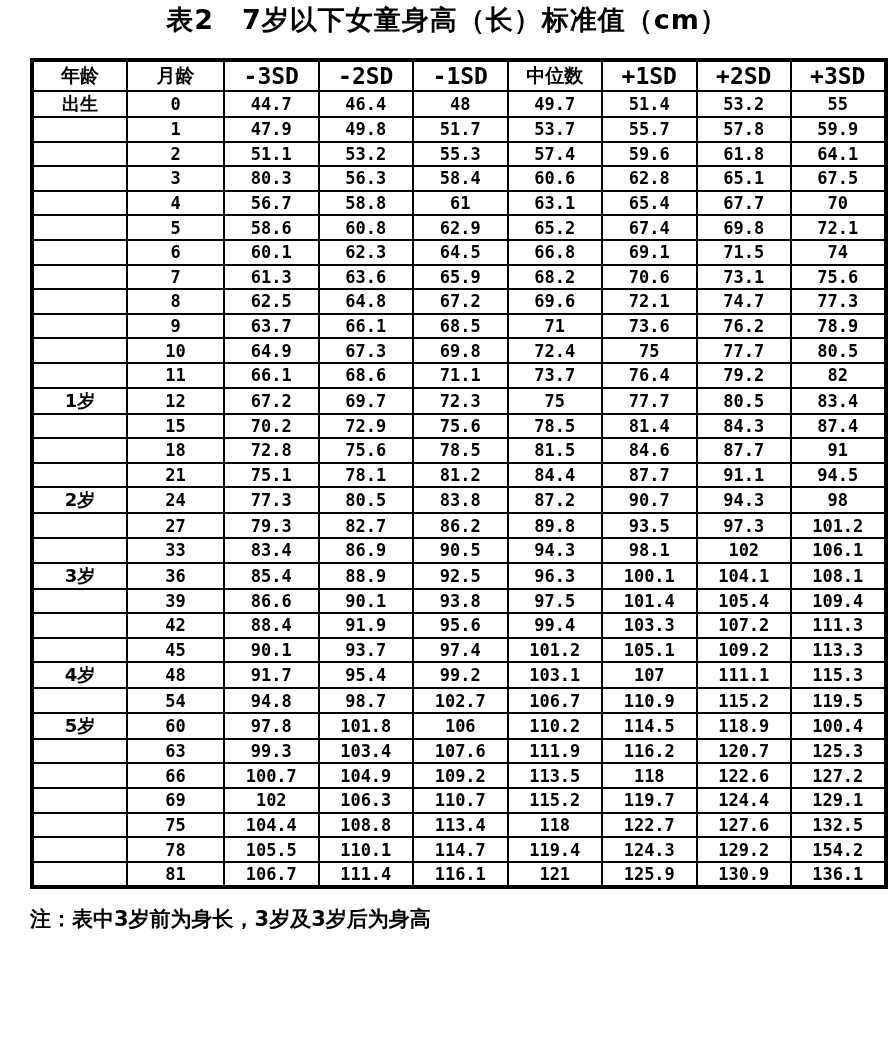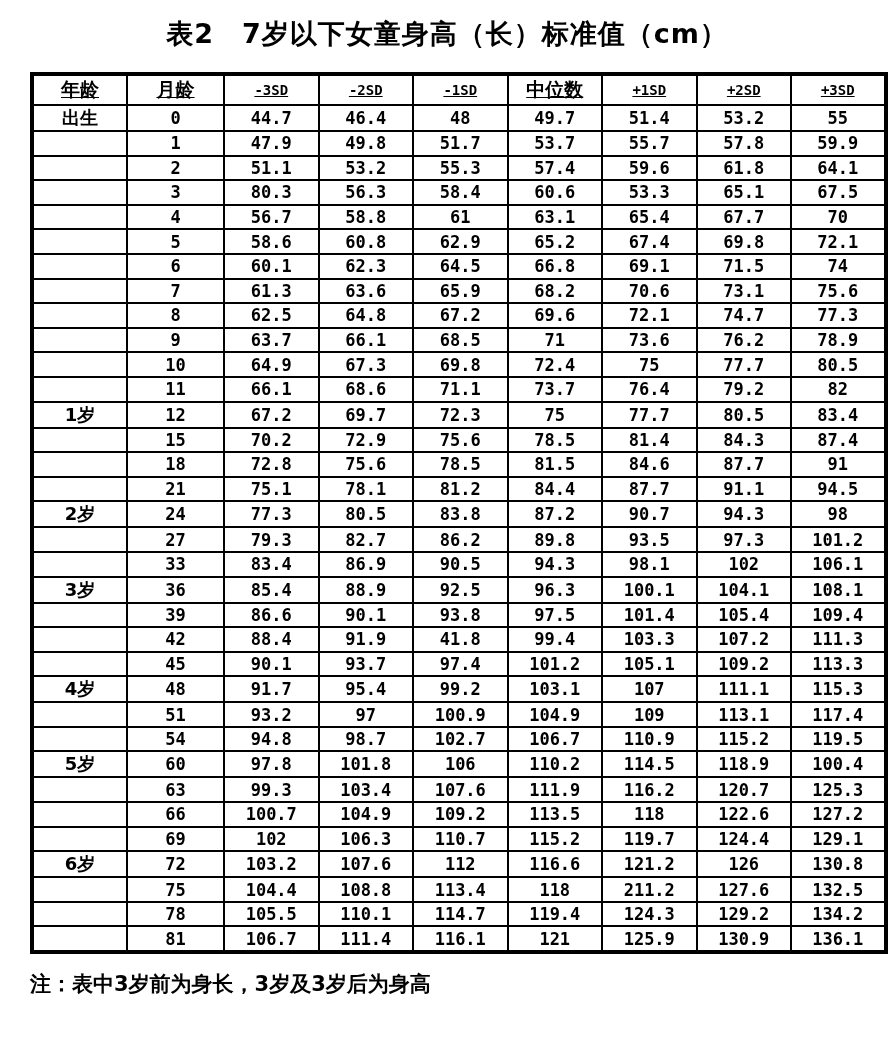--- a/index.html
+++ b/index.html
@@ -13,21 +13,21 @@
     color: #000000;
     position: relative;
     height: 1040px;
     overflow: hidden;
   }
   .page-title {
     text-align: center;
     font-weight: bold;
     font-size: 27px;
     letter-spacing: 1px;
-    padding-top: 16px;
+    padding-top: 2px;
     margin: 0 0 20px 0;
     font-family: "DejaVu Sans", sans-serif;
   }
   table.std-table {
     border-collapse: collapse;
     table-layout: fixed;
     margin-left: 30px;
     width: 854px;
     border: 4px solid #000000;
   }
@@ -38,25 +38,24 @@
     vertical-align: middle;
     padding: 0;
     overflow: hidden;
     white-space: nowrap;
   }
   table.std-table th {
     height: 28px;
     font-size: 19px;
     font-weight: bold;
     font-family: "DejaVu Sans", sans-serif;
-    text-decoration: underline;
   }
   table.std-table th.sd-head {
     font-family: "DejaVu Sans Mono", monospace;
-    font-size: 14px;
+    font-size: 23px;
   }
   table.std-table td {
     height: 22.6px;
     font-size: 17px;
     font-weight: bold;
     font-family: "DejaVu Sans Mono", monospace;
   }
   table.std-table td.age-cell {
     font-family: "DejaVu Sans", sans-serif;
     font-size: 18px;
@@ -136,21 +135,21 @@
         <td>61.8</td>
         <td>64.1</td>
       </tr>
       <tr>
         <td class="age-cell"></td>
         <td>3</td>
         <td>80.3</td>
         <td>56.3</td>
         <td>58.4</td>
         <td>60.6</td>
-        <td>53.3</td>
+        <td>62.8</td>
         <td>65.1</td>
         <td>67.5</td>
       </tr>
       <tr>
         <td class="age-cell"></td>
         <td>4</td>
         <td>56.7</td>
         <td>58.8</td>
         <td>61</td>
         <td>63.1</td>
@@ -332,21 +331,21 @@
         <td>97.5</td>
         <td>101.4</td>
         <td>105.4</td>
         <td>109.4</td>
       </tr>
       <tr>
         <td class="age-cell"></td>
         <td>42</td>
         <td>88.4</td>
         <td>91.9</td>
-        <td>41.8</td>
+        <td>95.6</td>
         <td>99.4</td>
         <td>103.3</td>
         <td>107.2</td>
         <td>111.3</td>
       </tr>
       <tr>
         <td class="age-cell"></td>
         <td>45</td>
         <td>90.1</td>
         <td>93.7</td>
@@ -362,31 +361,20 @@
         <td>91.7</td>
         <td>95.4</td>
         <td>99.2</td>
         <td>103.1</td>
         <td>107</td>
         <td>111.1</td>
         <td>115.3</td>
       </tr>
       <tr>
         <td class="age-cell"></td>
-        <td>51</td>
-        <td>93.2</td>
-        <td>97</td>
-        <td>100.9</td>
-        <td>104.9</td>
-        <td>109</td>
-        <td>113.1</td>
-        <td>117.4</td>
-      </tr>
-      <tr>
-        <td class="age-cell"></td>
         <td>54</td>
         <td>94.8</td>
         <td>98.7</td>
         <td>102.7</td>
         <td>106.7</td>
         <td>110.9</td>
         <td>115.2</td>
         <td>119.5</td>
       </tr>
       <tr>
@@ -427,51 +415,40 @@
         <td>69</td>
         <td>102</td>
         <td>106.3</td>
         <td>110.7</td>
         <td>115.2</td>
         <td>119.7</td>
         <td>124.4</td>
         <td>129.1</td>
       </tr>
       <tr>
-        <td class="age-cell">6岁</td>
-        <td>72</td>
-        <td>103.2</td>
-        <td>107.6</td>
-        <td>112</td>
-        <td>116.6</td>
-        <td>121.2</td>
-        <td>126</td>
-        <td>130.8</td>
-      </tr>
-      <tr>
         <td class="age-cell"></td>
         <td>75</td>
         <td>104.4</td>
         <td>108.8</td>
         <td>113.4</td>
         <td>118</td>
-        <td>211.2</td>
+        <td>122.7</td>
         <td>127.6</td>
         <td>132.5</td>
       </tr>
       <tr>
         <td class="age-cell"></td>
         <td>78</td>
         <td>105.5</td>
         <td>110.1</td>
         <td>114.7</td>
         <td>119.4</td>
         <td>124.3</td>
         <td>129.2</td>
-        <td>134.2</td>
+        <td>154.2</td>
       </tr>
       <tr>
         <td class="age-cell"></td>
         <td>81</td>
         <td>106.7</td>
         <td>111.4</td>
         <td>116.1</td>
         <td>121</td>
         <td>125.9</td>
         <td>130.9</td>

